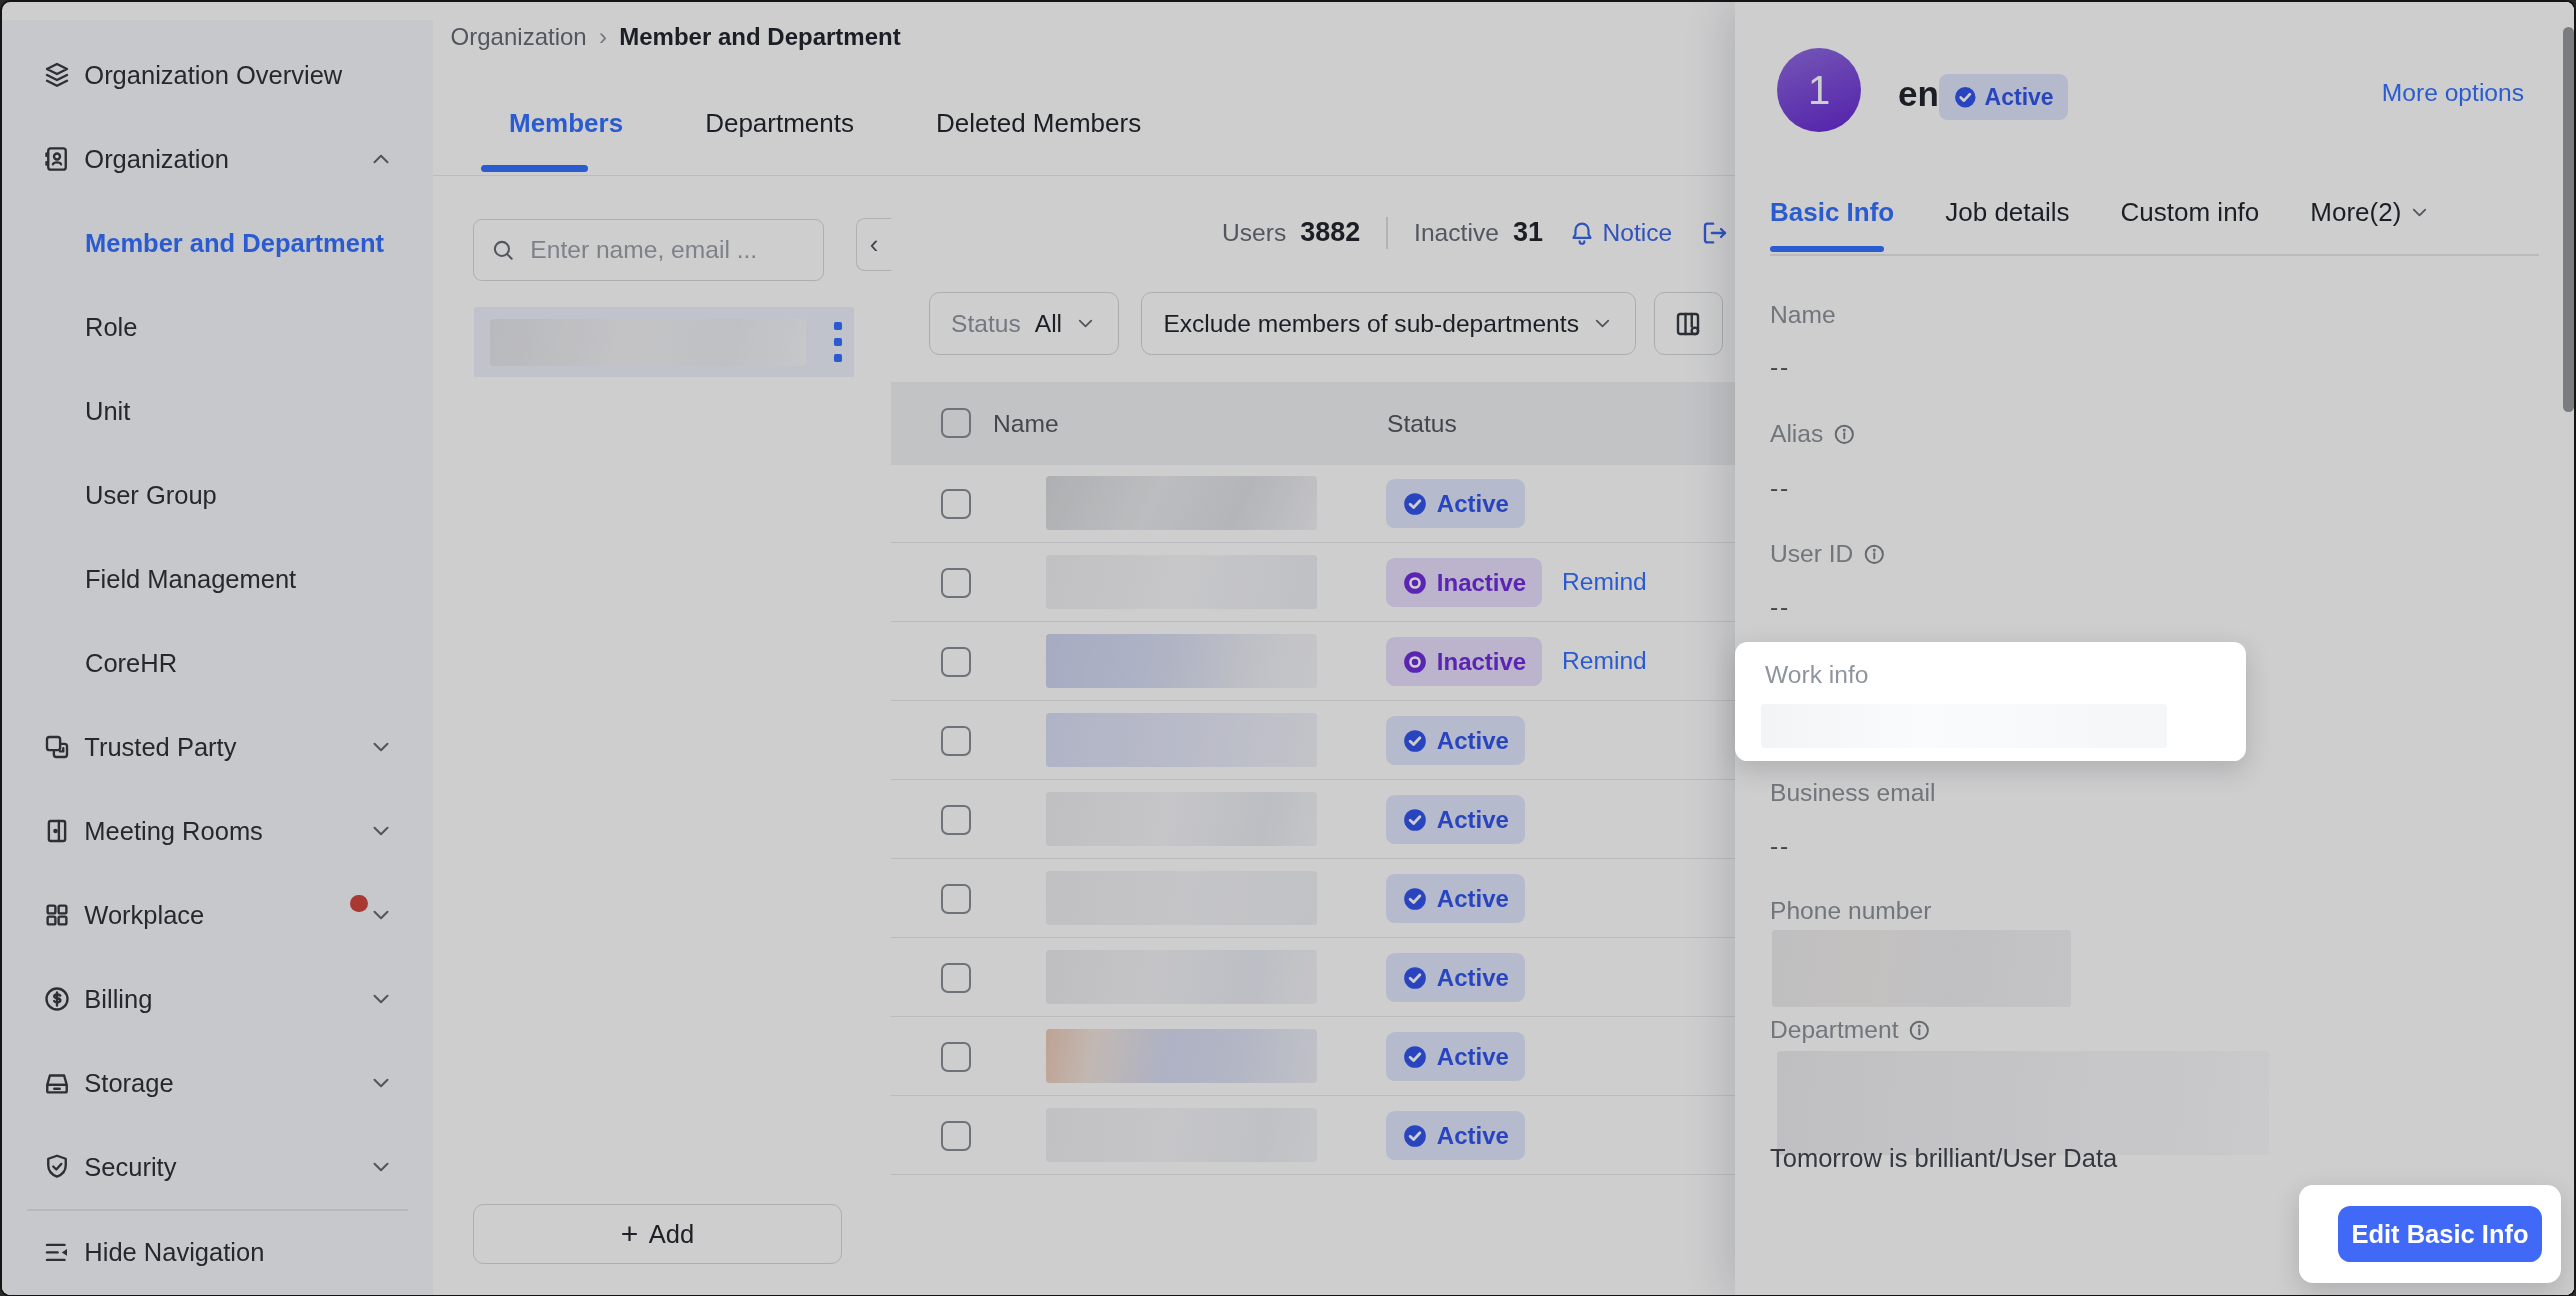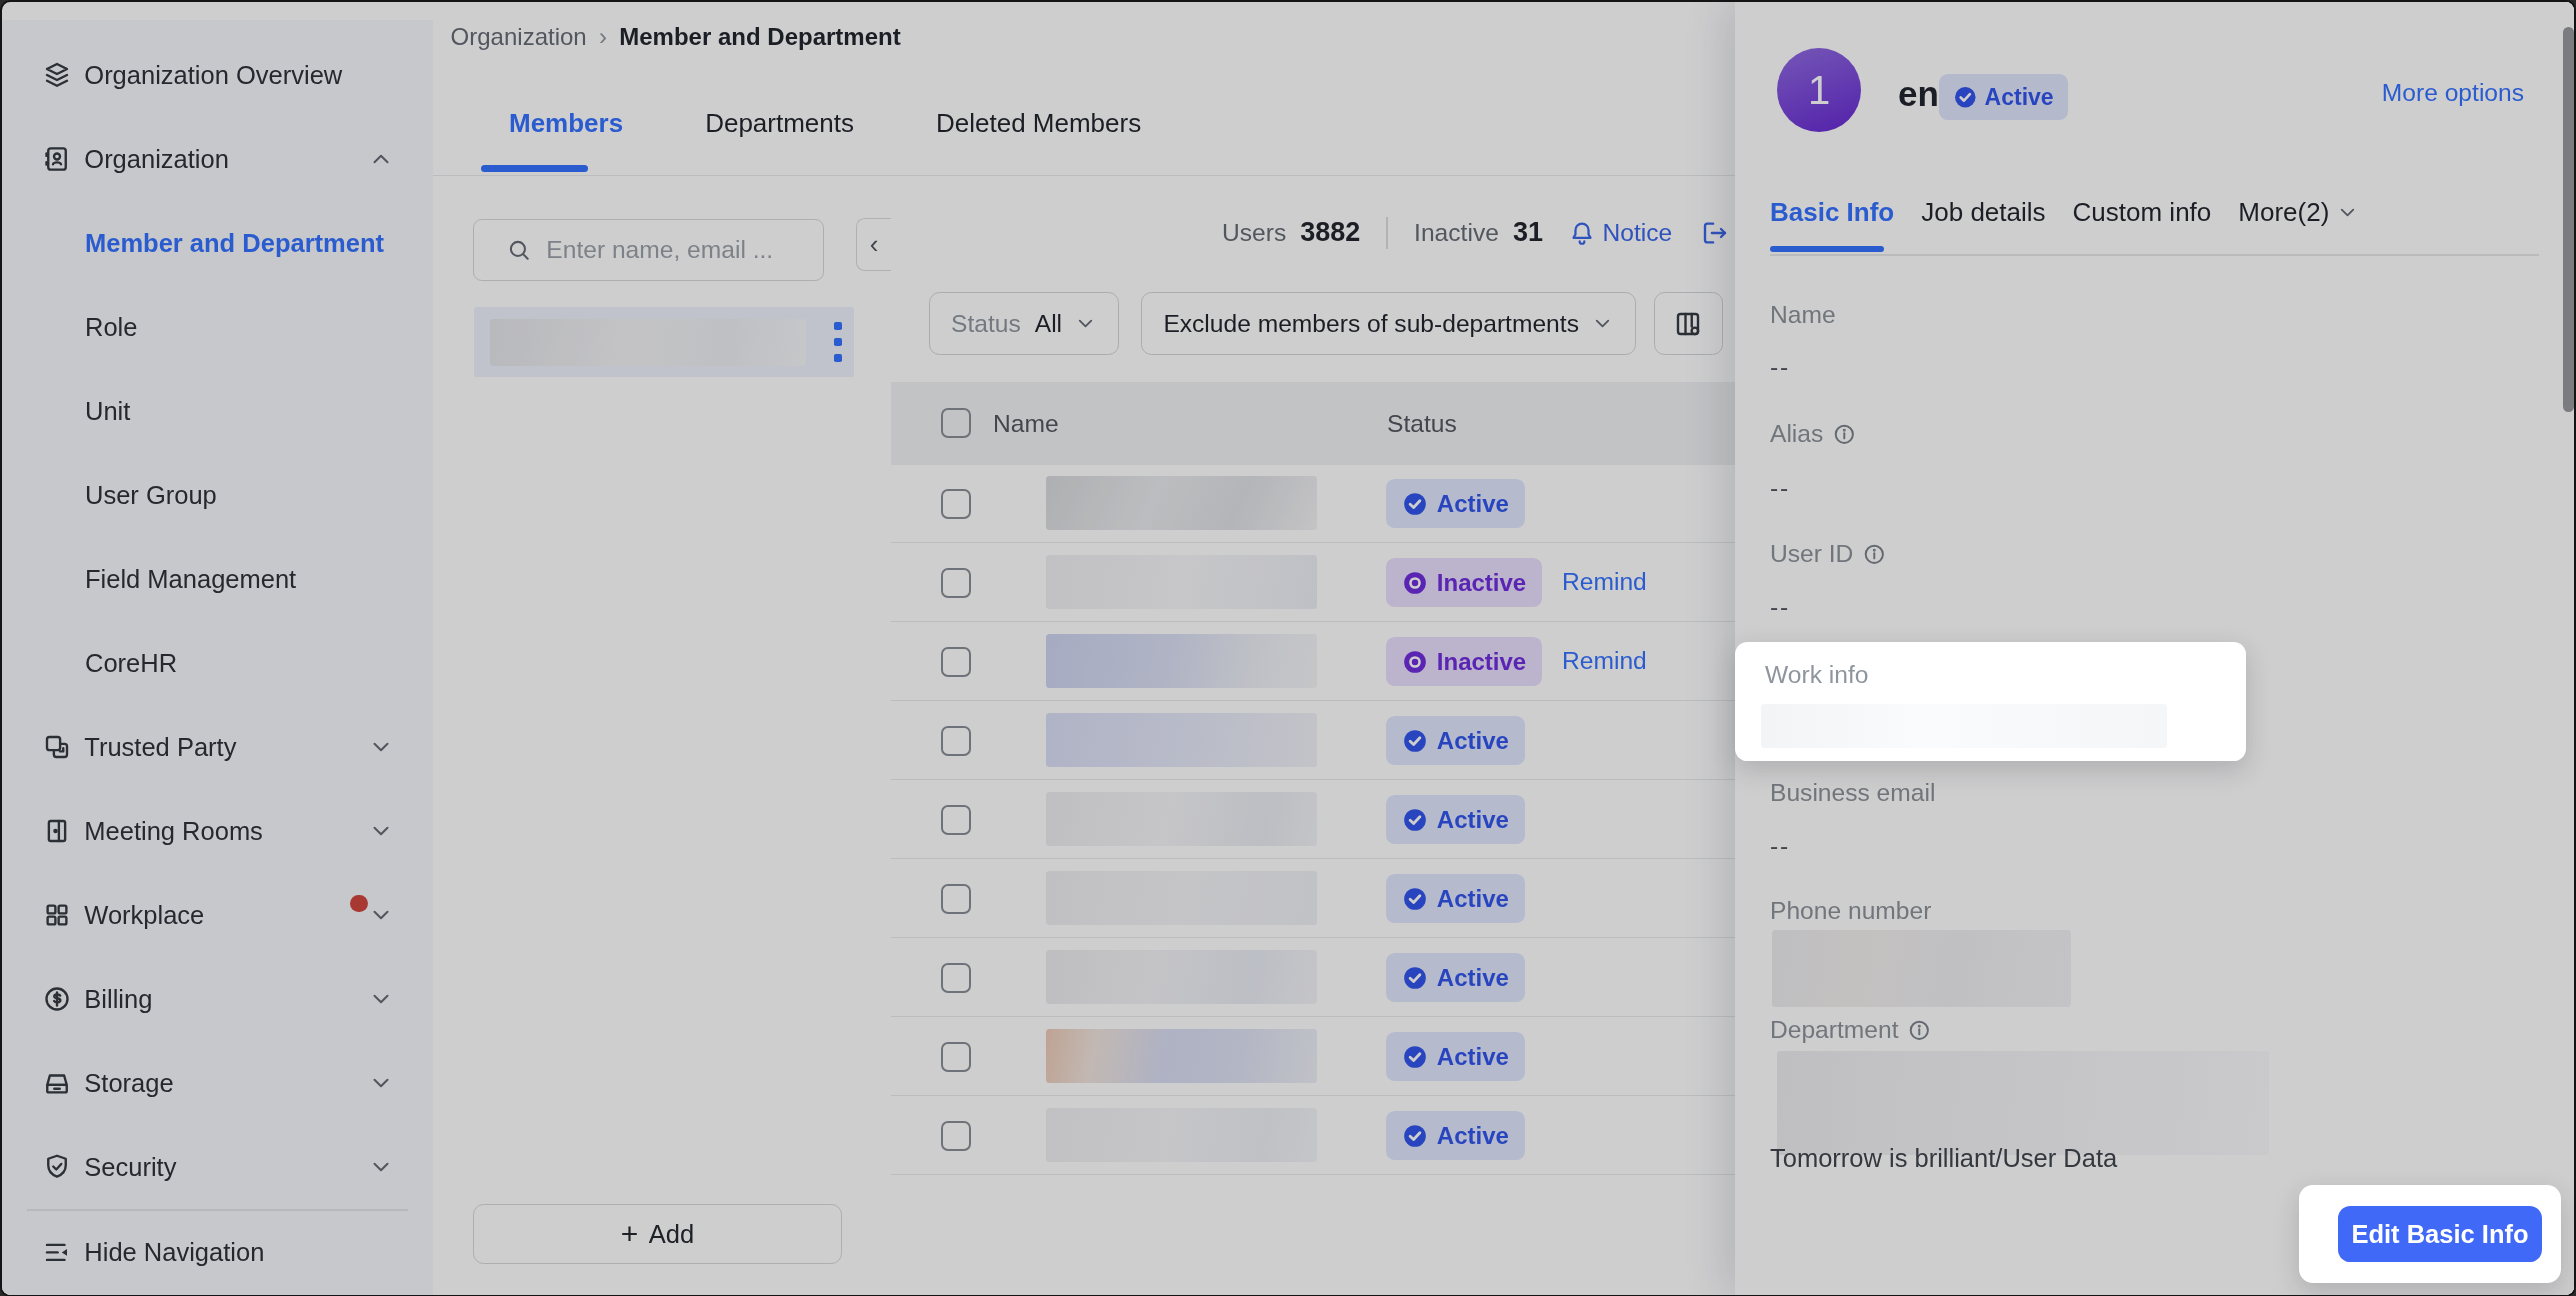--- a/index.html
+++ b/index.html
@@ -26,21 +26,21 @@
   .crumb-sep{font-size:24px;color:#8f959e;margin:0 12.3px;}
   .crumb-cur{font-size:24px;color:#1f2329;font-weight:bold;}
   .tabsbar{position:absolute;left:431px;top:70px;right:0;height:104px;background:#fff;border-bottom:1.8px solid #e8e9eb;}
   .main-tabs{display:flex;gap:54px;padding-left:48px;align-items:center;height:100%;}
   .main-tab{font-size:26px;color:#1f2329;cursor:pointer;margin-left:28px;}
   .main-tab.active{color:#3370ff;font-weight:bold;}
   .tab-underline{position:absolute;left:48px;bottom:3.5px;width:107px;height:6.2px;border-radius:3.5px;background:#3370ff;}
 
   
   .tree{position:absolute;left:431px;top:176px;width:459px;bottom:0;background:#fff;border-right:1.8px solid #e2e3e6;}
-  .search{position:absolute;left:40px;top:41px;width:351px;height:62px;border:1.8px solid #d5d7da;border-radius:8.8px;background:#fff;display:flex;align-items:center;padding:0 32px;}
+  .search{position:absolute;left:40px;top:41px;width:351px;height:62px;border:1.8px solid #d5d7da;border-radius:8.8px;background:#fff;display:flex;align-items:center;padding:0 16px;}
   .search .icw{width:26px;height:26px;color:#646a73;margin-right:12.3px;flex:none;}
   .search input{border:none;outline:none;width:100%;font-size:24.6px;color:#1f2329;font-family:inherit;background:transparent;}
   .search input::placeholder{color:#9aa0a8;}
   .collapse-tab{position:absolute;right:0;top:40px;width:35px;height:53px;border:1.8px solid #d9dbde;border-right:none;border-radius:8.8px 0 0 8.8px;background:#fff;display:flex;align-items:center;justify-content:center;color:#4e535a;font-size:26px;cursor:pointer;}
   .tree-item{position:absolute;left:41px;top:129px;width:380px;height:70px;background:#eef2fb;border-radius:2.6px;display:flex;align-items:center;cursor:pointer;}
   .tree-blob{margin-left:16px;width:316px;height:47px;border-radius:3.5px;background:linear-gradient(100deg,#e4e5e8 0%,#f2f2f4 45%,#eceef1 75%,#f5f6f8 100%);}
   .kebab{margin-left:auto;margin-right:12.3px;display:flex;flex-direction:column;gap:8px;cursor:pointer;}
   .kebab i{width:8px;height:8px;border-radius:1.8px;background:#3370ff;display:block;}
   .add-btn{position:absolute;left:40px;top:1026px;width:369px;height:60px;border:1.8px solid #d5d7da;border-radius:10.5px;background:#fff;display:flex;align-items:center;justify-content:center;font-size:25.5px;color:#23262b;cursor:pointer;}
   .add-btn .plus{font-size:30px;margin-right:10.5px;color:#23262b;font-weight:400;}
@@ -84,21 +84,21 @@
   .bl8{background:linear-gradient(100deg,#ecc9b4 0%,#f0e4dc 18%,#d7dcf2 45%,#dde1f2 70%,#eef0f5 100%);}
   .bl9{background:linear-gradient(100deg,#efeff1 0%,#f5f5f7 45%,#edeff2 80%,#f4f5f7 100%);}
 
   
   .drawer{position:absolute;left:1733px;top:0;width:843px;height:100%;background:#fff;box-shadow:-12.3px 0 39px rgba(31,35,41,.14);}
   .avatar{position:absolute;left:42px;top:46px;width:84px;height:84px;border-radius:50%;background:linear-gradient(160deg,#8f6ae0 0%,#6526d2 100%);color:#fff;font-size:40px;display:flex;align-items:center;justify-content:center;}
   .d-name{position:absolute;left:163px;top:72px;font-size:35px;color:#1f2329;font-weight:bold;}
   .d-badge{position:absolute;left:204px;top:72px;height:46px;border-radius:8.8px;background:#dfe6fc;color:#2f54eb;display:inline-flex;align-items:center;padding:0 14px;font-size:23px;font-weight:bold;}
   .d-badge .bic{width:24.6px;height:24.6px;margin-right:7px;}
   .more-opt{position:absolute;right:54px;top:77px;font-size:24.6px;color:#3370ff;cursor:pointer;}
-  .d-tabs{position:absolute;left:35px;top:195px;display:flex;gap:27px;align-items:center;}
+  .d-tabs{position:absolute;left:35px;top:195px;display:flex;gap:51px;align-items:center;}
   .d-tab{font-size:26px;color:#1f2329;cursor:pointer;display:flex;align-items:center;}
   .d-tab.active{color:#3370ff;font-weight:bold;}
   .d-tab .chev{width:23px;height:23px;color:#646a73;margin-left:7px;}
   .d-underline{position:absolute;left:35px;top:244px;width:114px;height:6.2px;border-radius:3.5px;background:#3370ff;}
   .d-divider{position:absolute;left:35px;right:39px;top:252px;height:1.8px;background:#e6e7e9;}
   .f-label{position:absolute;left:35px;font-size:24.6px;color:#8b9197;display:flex;align-items:center;}
   .f-label .info{width:24.6px;height:24.6px;margin-left:8.8px;color:#7a8088;}
   .f-value{position:absolute;left:35px;font-size:24.6px;color:#4f545b;letter-spacing:1.8px;}
   .phone-blob{position:absolute;left:37px;top:928px;width:299px;height:77px;border-radius:3.5px;background:linear-gradient(100deg,#ececee 0%,#f2efed 30%,#eeeef0 60%,#f3f3f5 100%);}
   .dept-blob{position:absolute;left:42px;top:1049px;width:492px;height:104px;border-radius:3.5px;background:linear-gradient(95deg,#ededef 0%,#f2f2f4 35%,#f6f6f8 70%,#fafafb 100%);}

